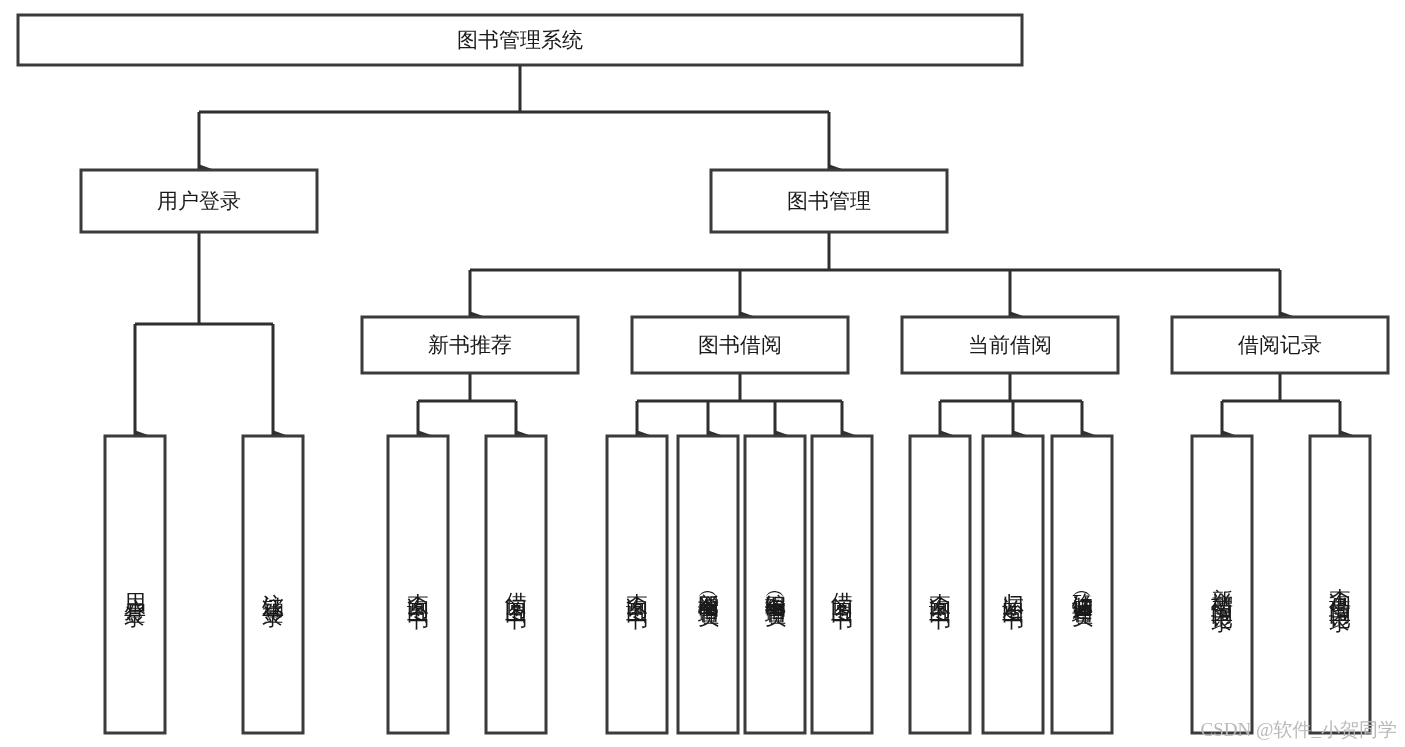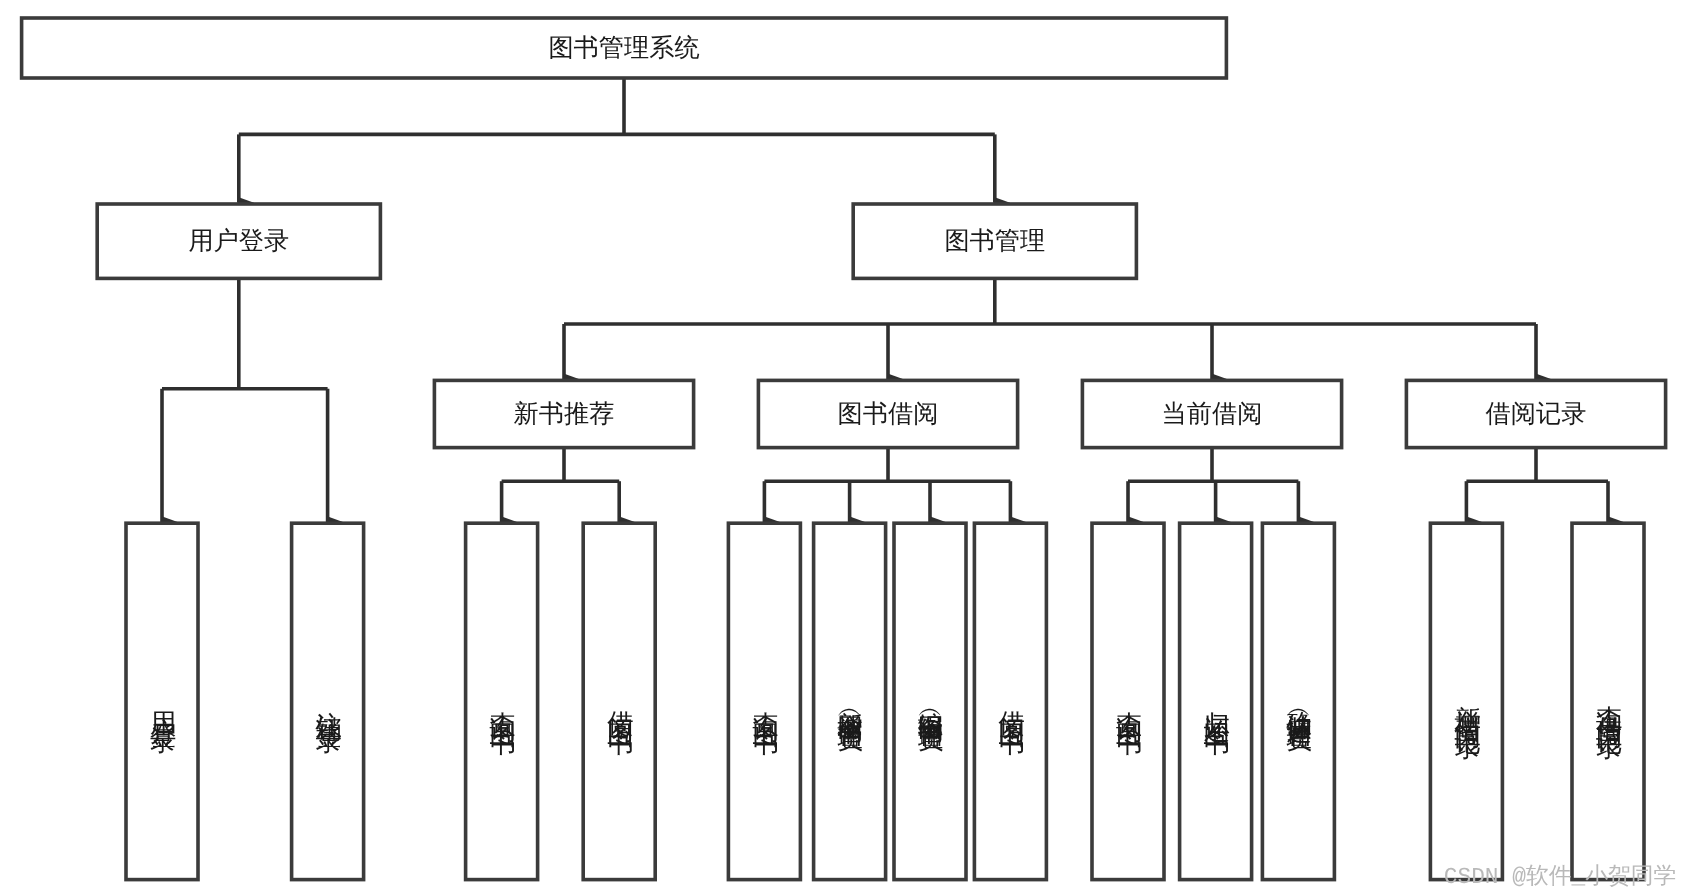--- a/index.html
+++ b/index.html
@@ -55,21 +55,21 @@
     display: flex;
     align-items: center;
     justify-content: center;
     white-space: nowrap;
     pointer-events: none;
   }
   .watermark {
     position: absolute;
     right: 8px;
     bottom: 4px;
-    font-family: Liberation Mono, monospace;
+    font-family: Liberation Serif, serif;
     font-size: 19px;
     color: #b9b9b9;
     white-space: nowrap;
     user-select: none;
   }
 </style>
 </head>
 <body>
 
 <svg id="diagram" viewBox="0 0 1405 747">

